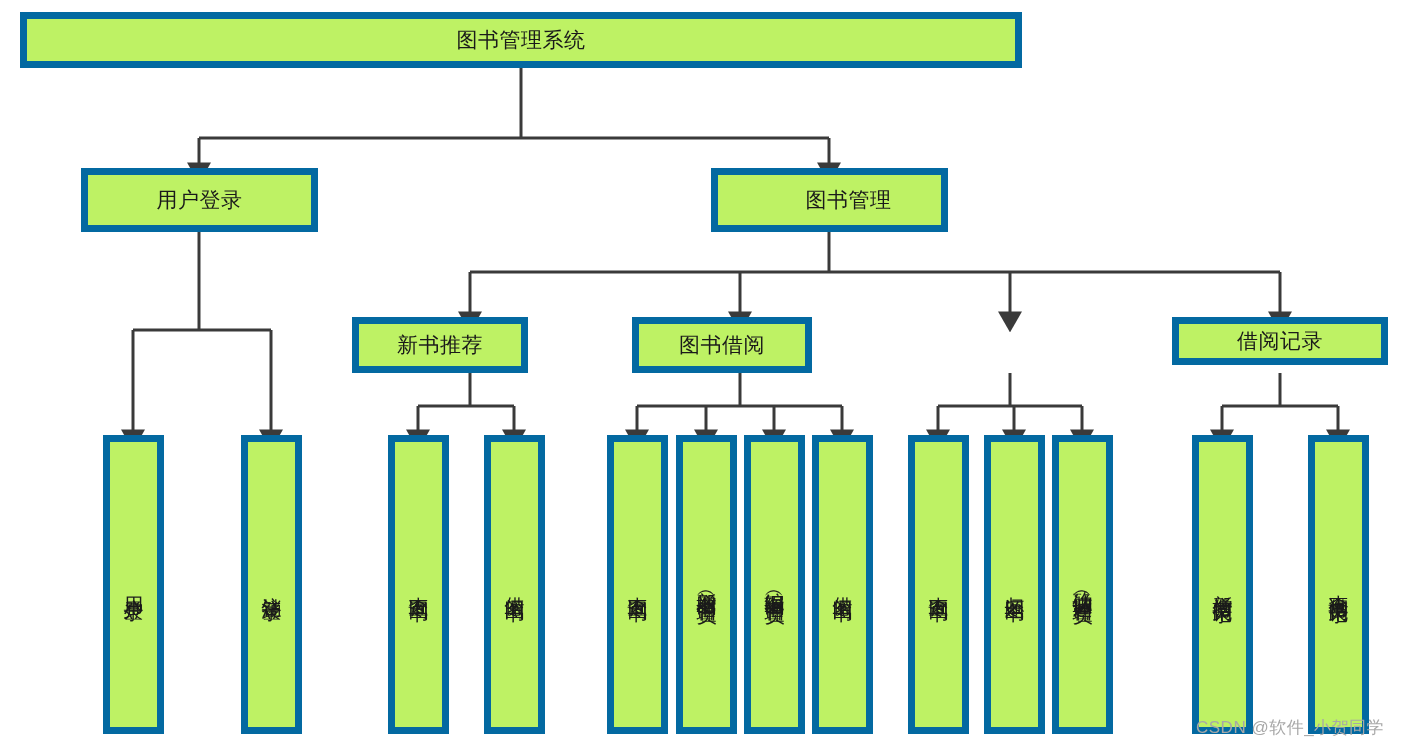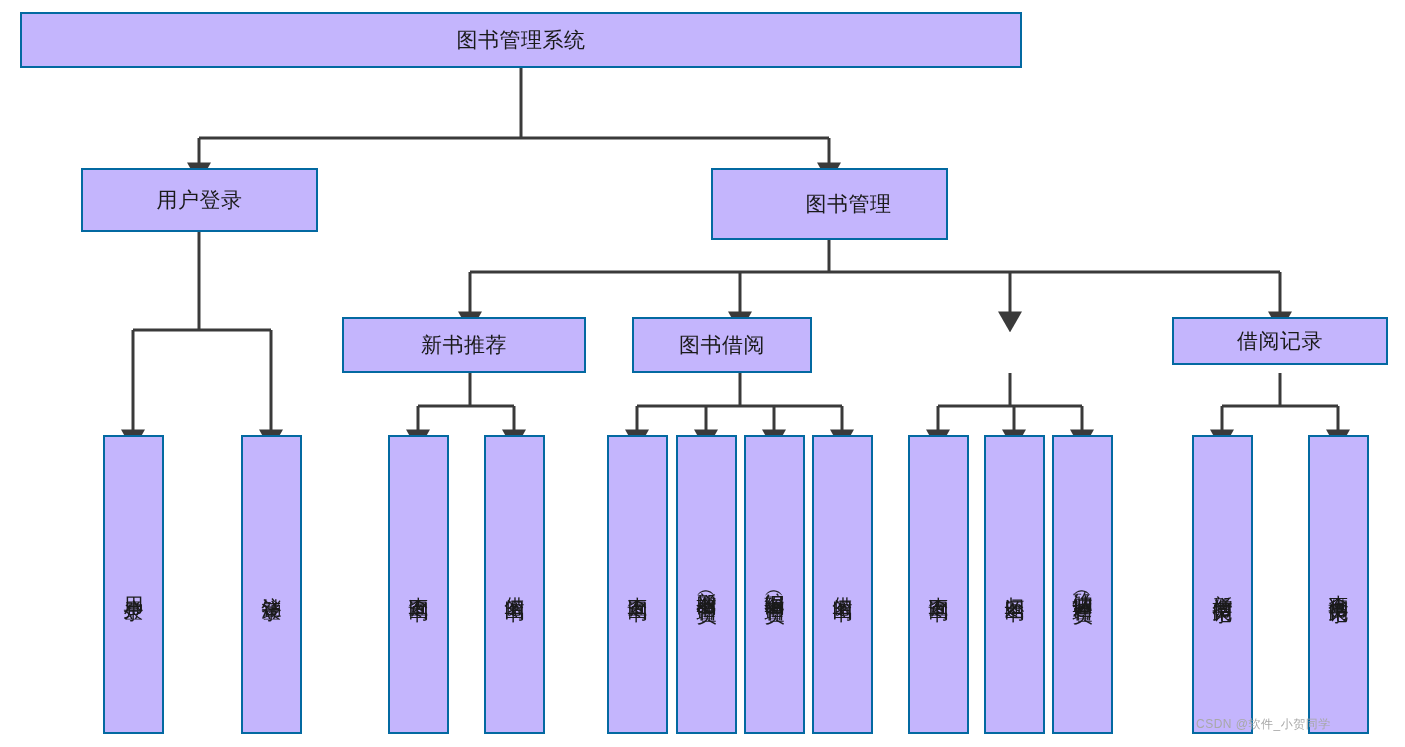--- a/index.html
+++ b/index.html
@@ -15,22 +15,22 @@
     overflow: hidden;
   }
   #diagram-root {
     position: relative;
     width: 1405px;
     height: 747px;
   }
   .node-box {
     position: absolute;
     box-sizing: border-box;
-    border: 2px solid #0369a1;
-    background: #c4b5fd;
+    border: 7px solid #0369a1;
+    background: #bef264;
     display: flex;
     align-items: center;
     justify-content: center;
     color: #1a1a1a;
   }
   .node-label-h {
     font-size: 21px;
     line-height: 1.2;
     letter-spacing: 0.5px;
     white-space: nowrap;
@@ -51,21 +51,21 @@
   svg.connectors {
     position: absolute;
     left: 0;
     top: 0;
     width: 1405px;
     height: 747px;
     pointer-events: none;
   }
   .watermark {
     position: absolute;
-    font-size: 12px;
+    font-size: 17px;
     color: #a8a8a8;
     white-space: nowrap;
     letter-spacing: 0.5px;
     text-align: center;
   }
 </style>
 </head>
 <body>
 
 <div id="diagram-root">
@@ -113,25 +113,25 @@
       </g>
   </svg>
 
   <div class="node-box" style="left: 20px; top: 12px; width: 1002px; height: 56px;">
     <span class="node-label-h">图书管理系统</span>
   </div>
 
   <div class="node-box" style="left: 81px; top: 168px; width: 237px; height: 64px;">
     <span class="node-label-h">用户登录</span>
   </div>
-  <div class="node-box" style="left: 711px; top: 168px; width: 237px; height: 72px; padding-left: 38px;">
+  <div class="node-box" style="left: 711px; top: 168px; width: 237px; height: 64px; padding-left: 38px;">
     <span class="node-label-h">图书管理</span>
   </div>
 
-  <div class="node-box" style="left: 342px; top: 317px; width: 244px; height: 56px; align-items: center;">
+  <div class="node-box" style="left: 352px; top: 317px; width: 176px; height: 56px; align-items: center;">
     <span class="node-label-h">新书推荐</span>
   </div>
   <div class="node-box" style="left: 632px; top: 317px; width: 180px; height: 56px;">
     <span class="node-label-h">图书借阅</span>
   </div>
   <div class="node-box" style="left: 1172px; top: 317px; width: 216px; height: 48px;">
     <span class="node-label-h">借阅记录</span>
   </div>
 
   <div class="node-box leaf-box" style="left: 103px; top: 435px; width: 61px; height: 299px;">

